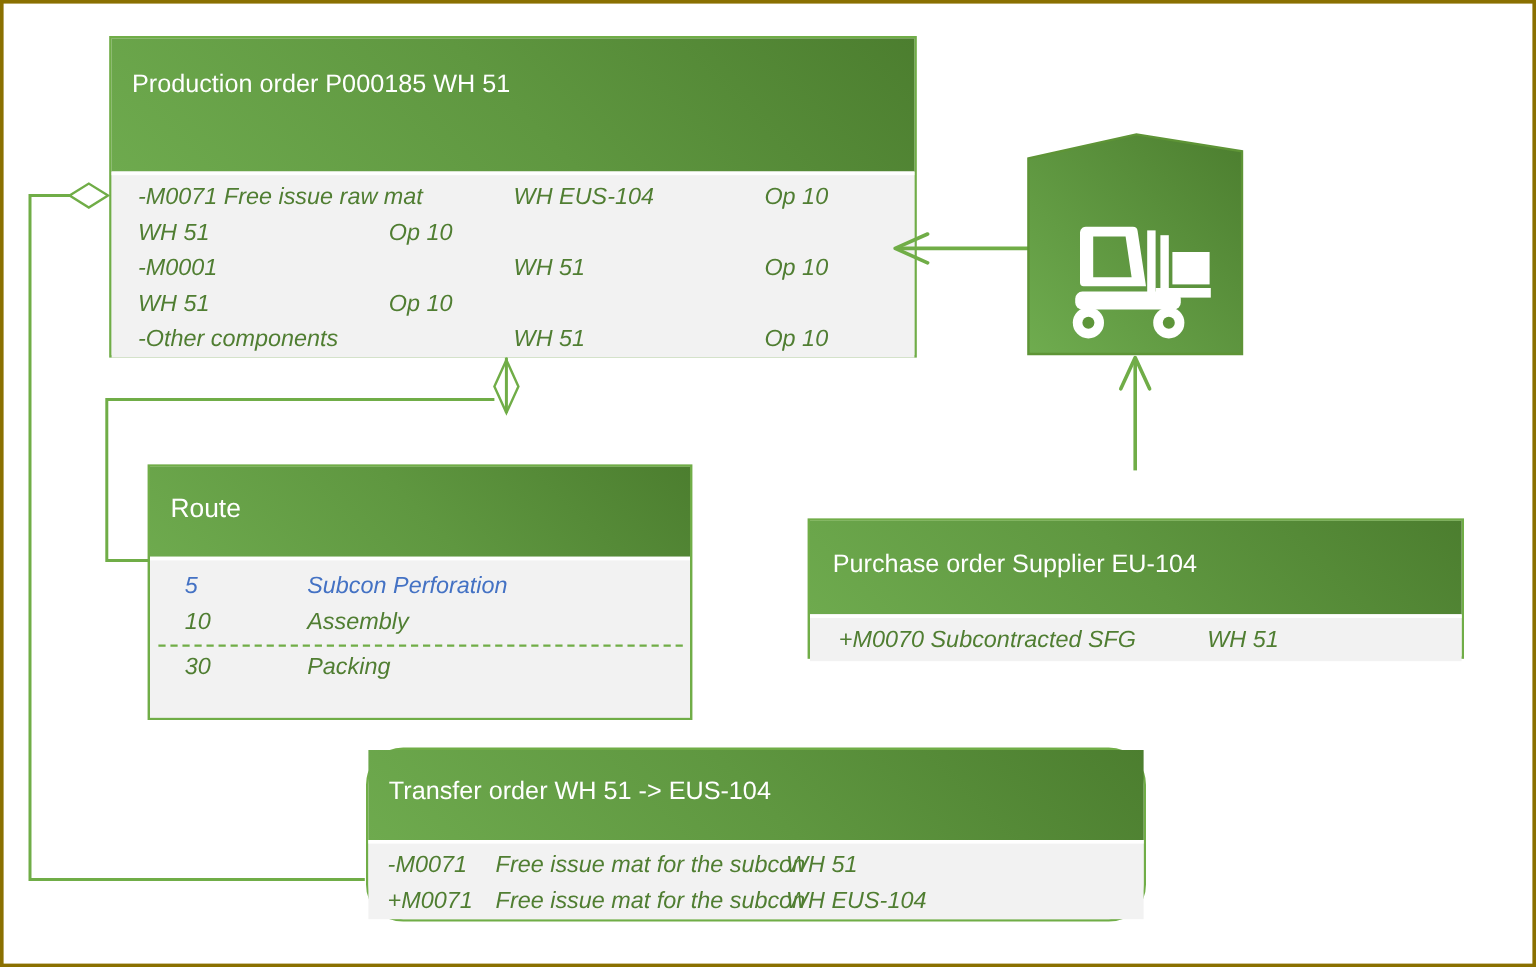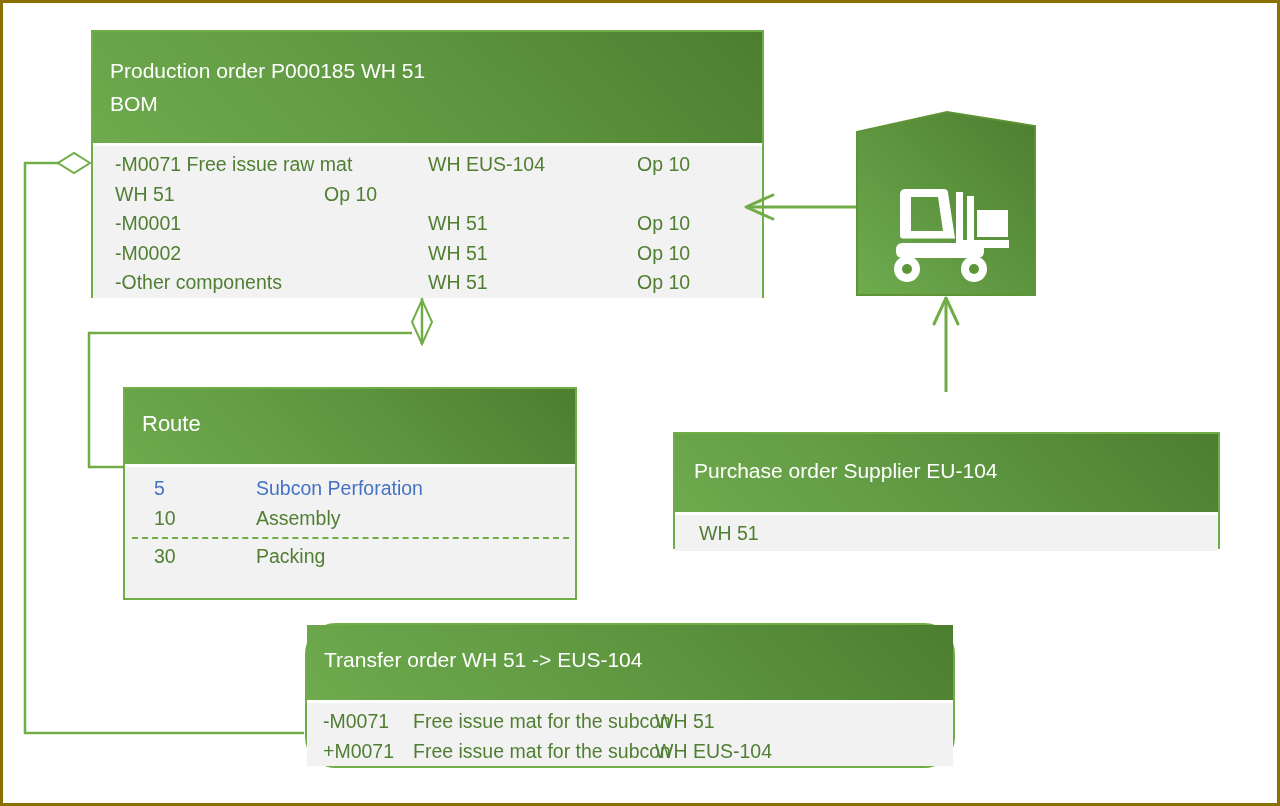--- a/index.html
+++ b/index.html
@@ -7,21 +7,21 @@
     position:relative;width:1280px;height:806px;background:#ffffff;
     font-family:"Liberation Sans",sans-serif;overflow:hidden;
   }
   #frame{position:absolute;inset:0;border:3px solid #8a7000;box-sizing:border-box;pointer-events:none;z-index:5;}
 
   .box{position:absolute;box-sizing:border-box;border:2px solid #70ad47;background:#f2f2f2;
        display:flex;flex-direction:column;z-index:2;}
   .hdr{background:linear-gradient(45deg,#6eaa4e 0%,#5f9740 50%,#4c7e2f 100%);
        color:#fff;box-sizing:border-box;flex:0 0 auto;}
   .bod{flex:1 1 auto;background:#f2f2f2;border-top:3px solid #ffffff;box-sizing:border-box;
-       color:#507e32;font-size:19.5px;line-height:29.5px;}
+       color:#507e32;font-size:19.5px;line-height:29.5px;font-style:italic;}
   .row{display:flex;white-space:nowrap;}
   .row span{display:block;}
 
   
   #bom{left:91px;top:30px;width:673px;height:268px;}
   #bom .hdr{height:111px;padding:22px 16px 0 17px;font-size:21px;line-height:33px;}
   #bom .bod{padding-top:4px;}
   #bom .row{padding-left:22px;}
   #bom .c1{width:313px;}
   #bom .c2{width:209px;}
@@ -53,39 +53,37 @@
   #overlay{position:absolute;inset:0;z-index:3;pointer-events:none;}
 </style>
 </head>
 <body>
 
 <div id="canvas">
 
   <div class="box" id="bom">
     <div class="hdr">
       <div>Production order P000185 WH 51</div>
-      <div>BOM</div>
     </div>
     <div class="bod">
       <div class="row">
         <span class="c1">-M0071 Free issue raw mat</span>
         <span class="c2">WH EUS-104</span>
         <span class="c3">Op 10</span>
       </div>
       <div class="row">
         <span class="c2">WH 51</span>
         <span class="c3">Op 10</span>
       </div>
       <div class="row">
         <span class="c1">-M0001</span>
         <span class="c2">WH 51</span>
         <span class="c3">Op 10</span>
       </div>
       <div class="row">
-        <span class="c1">-M0002</span>
         <span class="c2">WH 51</span>
         <span class="c3">Op 10</span>
       </div>
       <div class="row">
         <span class="c1">-Other components</span>
         <span class="c2">WH 51</span>
         <span class="c3">Op 10</span>
       </div>
     </div>
   </div>
@@ -110,20 +108,21 @@
       </div>
     </div>
   </div>
 
   <div class="box" id="po">
     <div class="hdr">
       <div>Purchase order Supplier EU-104</div>
     </div>
     <div class="bod">
       <div class="row">
+        <span class="c1">+M0070 Subcontracted SFG</span>
         <span class="c2">WH 51</span>
       </div>
     </div>
   </div>
 
   <div class="box" id="to">
     <div class="hdr">
       <div>Transfer order WH 51 -&gt; EUS-104</div>
     </div>
     <div class="bod">

